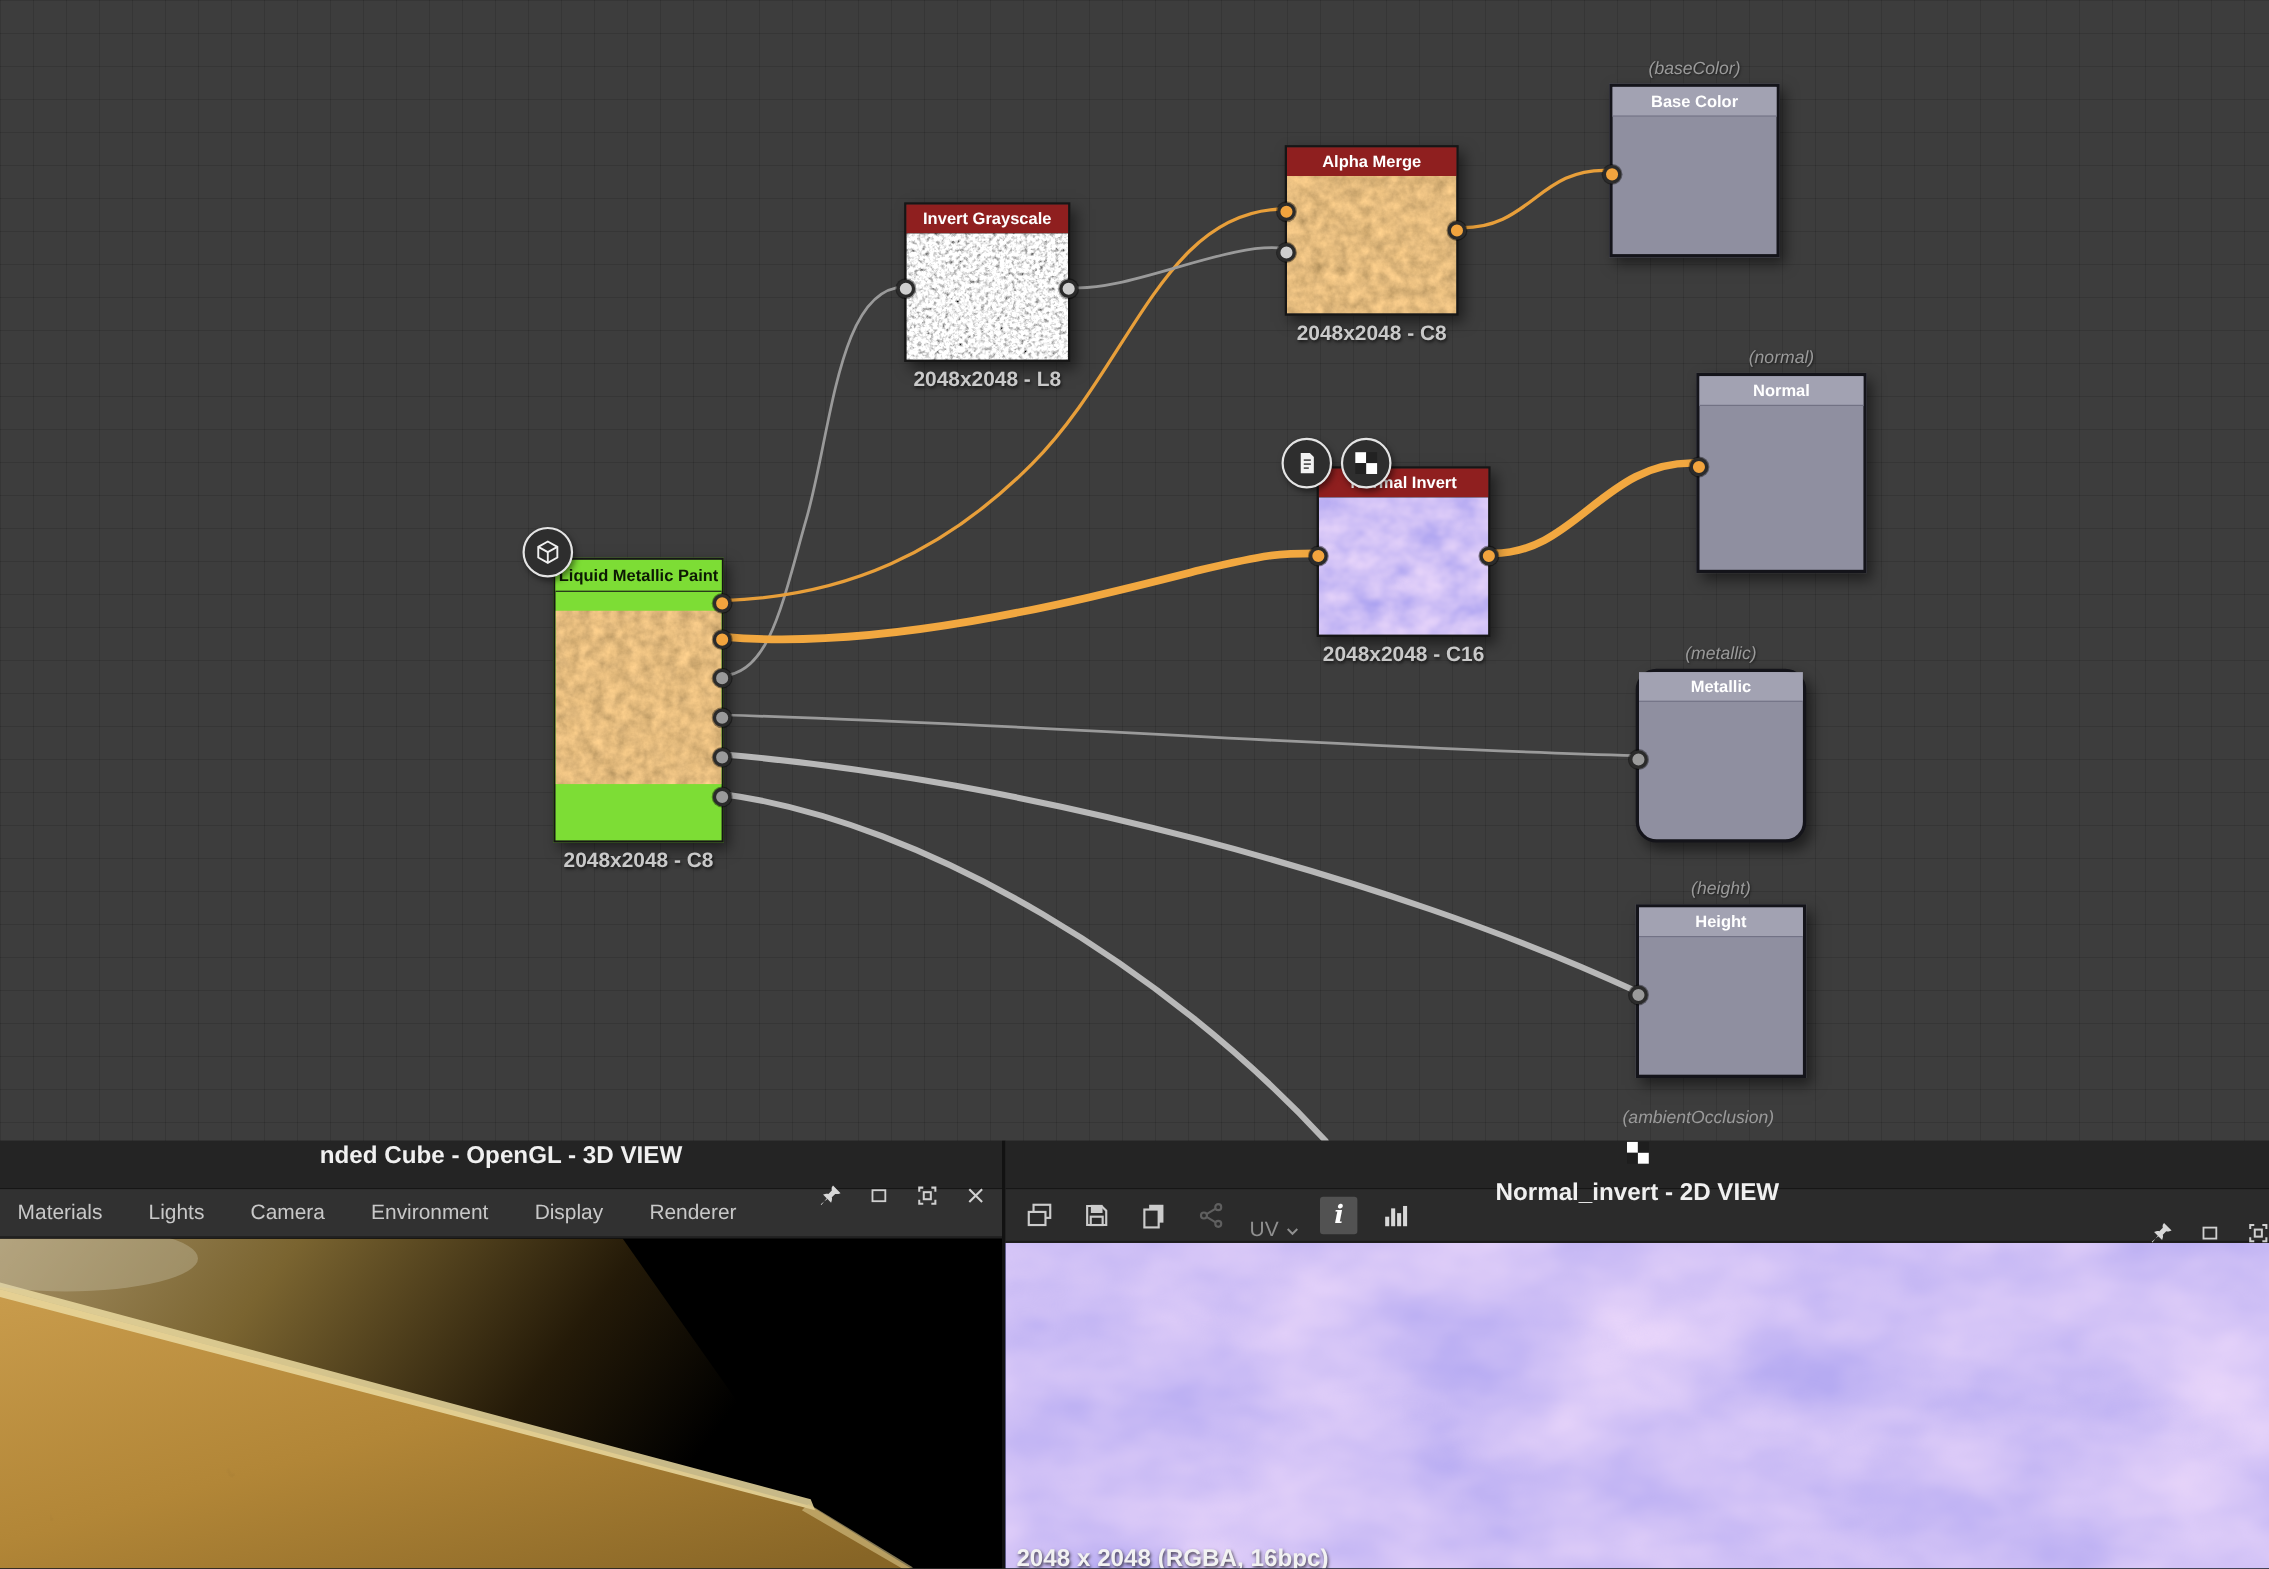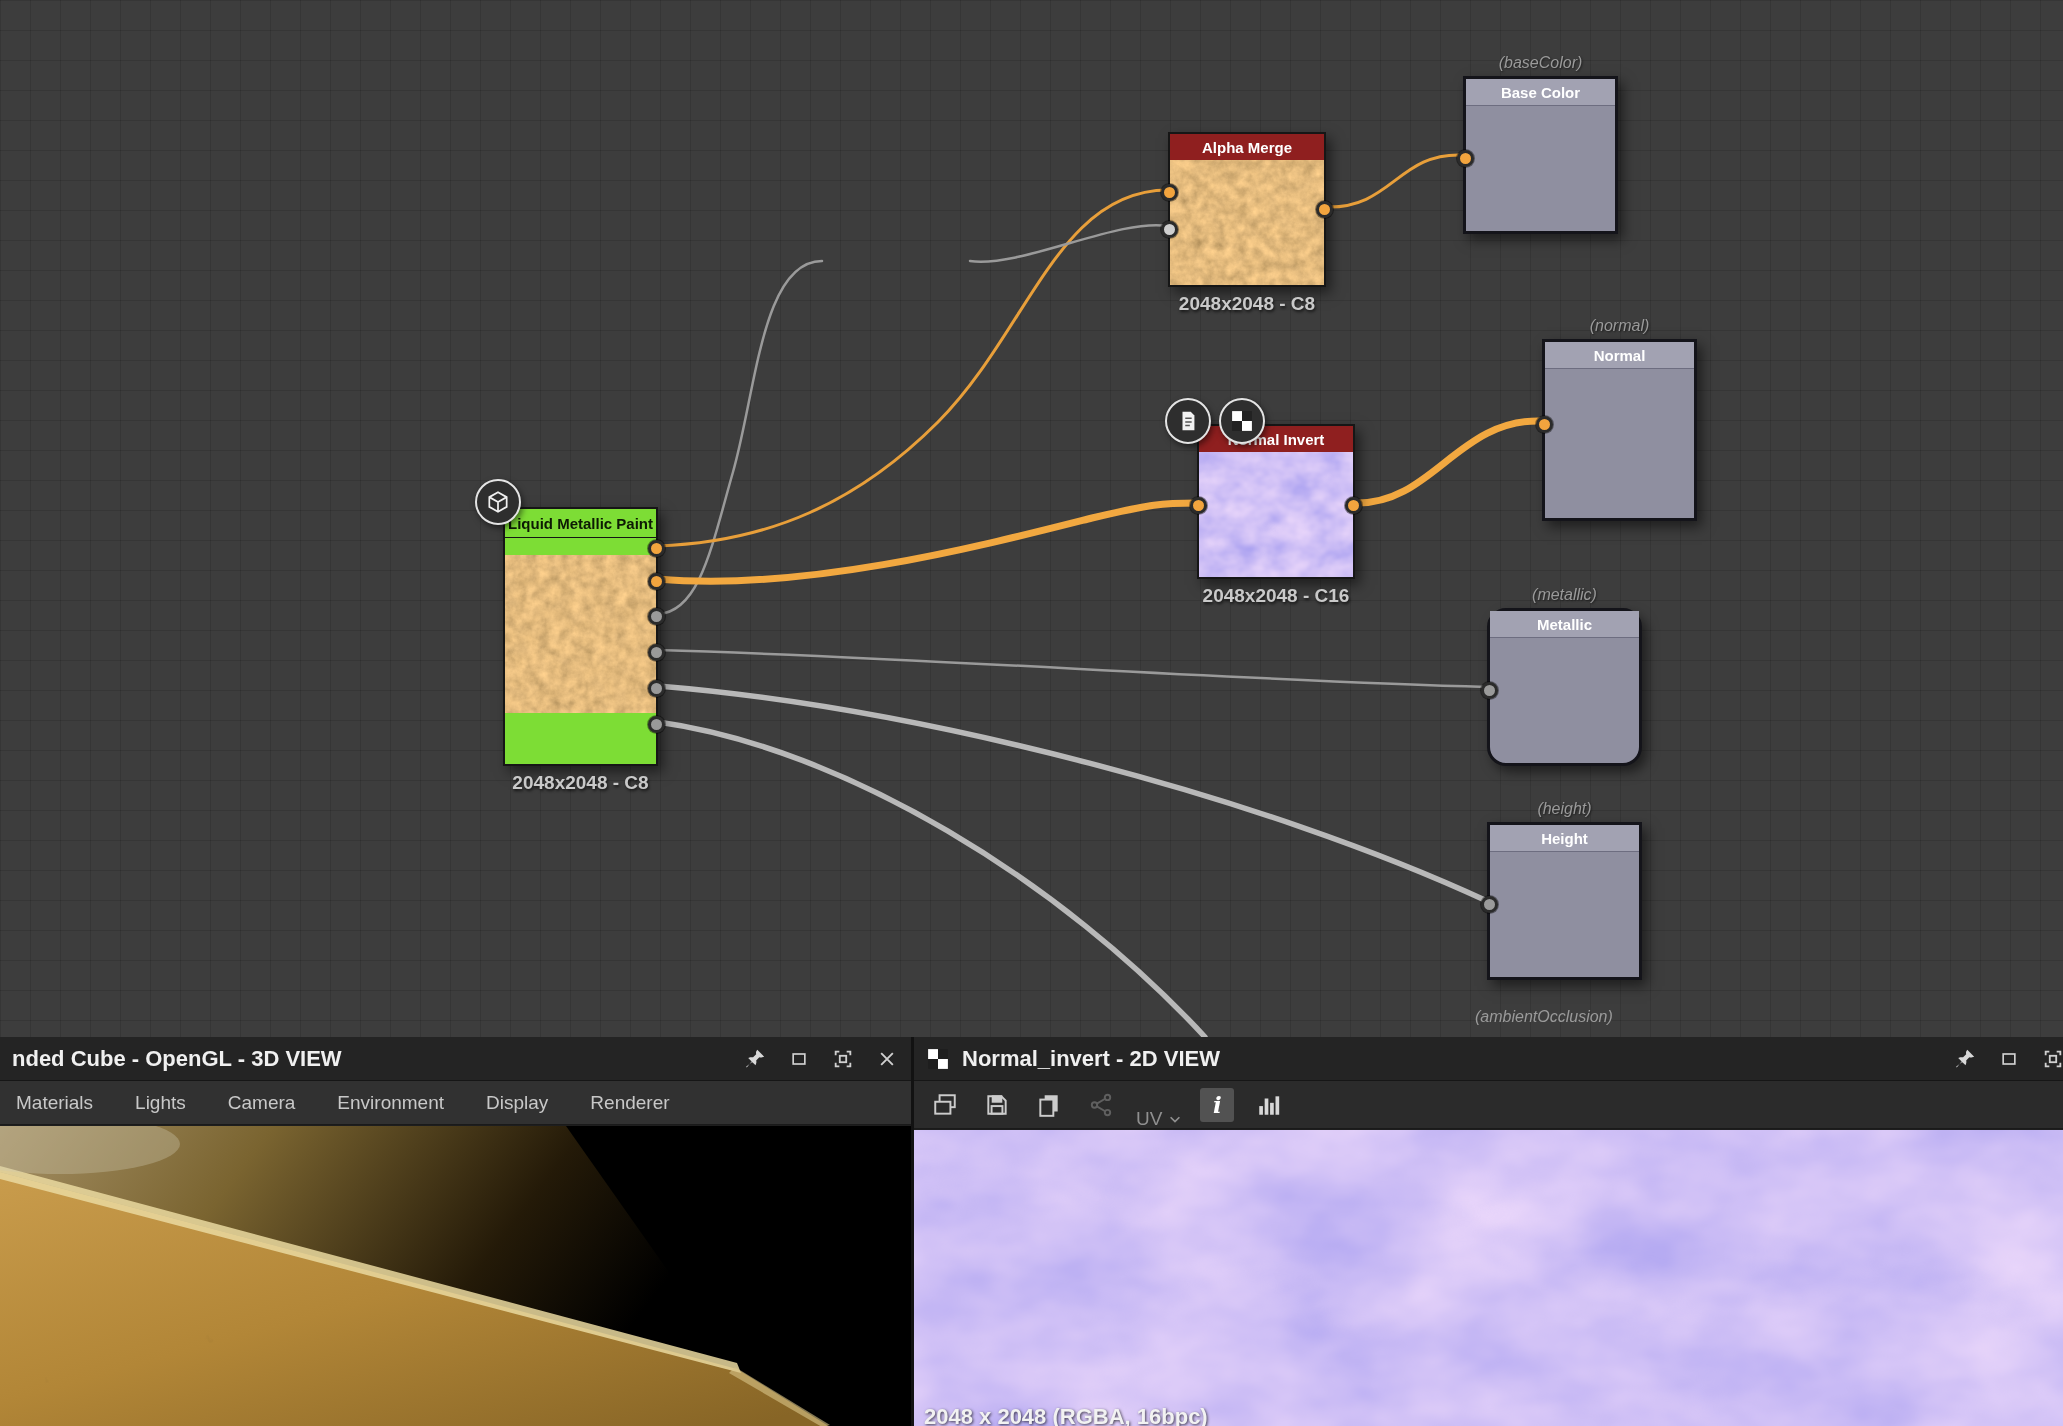--- a/index.html
+++ b/index.html
@@ -50,21 +50,21 @@
 
   .badge{position:absolute;width:46px;height:46px;border-radius:50%;
         background:#2e2e2e;border:2px solid #e4e4e4;box-sizing:border-box;
         display:flex;align-items:center;justify-content:center;
         box-shadow:2px 3px 6px rgba(0,0,0,.5);}
 
   .panel{position:absolute;top:1037px;height:389px;background:#1e1e1e;overflow:hidden;}
   #panel3d{left:0;width:911px;border-right:3px solid #121212;}
   #panel2d{left:914px;width:1149px;}
   .titlebar{height:44px;background:#242424;border-bottom:1px solid #161616;
-        display:flex;align-items:center;padding:0 12px;gap:12px;box-sizing:border-box;}
+        display:flex;align-items:center;padding:0 12px;gap:12px;box-sizing:border-box;flex-direction:column;}
   .titlebar .title{font-size:22px;font-weight:bold;color:#f0f0f0;white-space:nowrap;}
   .tb-icons{margin-left:auto;display:flex;align-items:center;gap:20px;}
   .tb-icon{width:24px;height:24px;display:flex;align-items:center;justify-content:center;cursor:pointer;}
   .menubar{height:44px;background:#313131;border-bottom:1px solid #1a1a1a;
         display:flex;align-items:center;gap:42px;padding:0 16px;box-sizing:border-box;}
   .menu-item{font-size:19px;color:#c8c8c8;cursor:pointer;white-space:nowrap;}
   .viewport3d{position:absolute;left:0;right:0;top:89px;bottom:0;background:#000;overflow:hidden;}
 
   .toolbar{height:48px;background:#2b2b2b;border-bottom:1px solid #1a1a1a;
         display:flex;align-items:center;gap:18px;padding:0 14px;box-sizing:border-box;}
@@ -114,20 +114,35 @@
     </div>
     <div class="port p-orange p-right" style="top:31px;"></div>
     <div class="port p-orange p-right" style="top:64px;"></div>
     <div class="port p-gray p-right" style="top:99px;"></div>
     <div class="port p-gray p-right" style="top:135px;"></div>
     <div class="port p-gray p-right" style="top:171px;"></div>
     <div class="port p-gray p-right" style="top:207px;"></div>
     <div class="caption">2048x2048 - C8</div>
   </div>
 
+  <div class="node" style="left:822px;top:184px;width:151px;height:145px;">
+    <div class="node-header">Invert Grayscale</div>
+    <div class="tex">
+      <svg class="fill" preserveAspectRatio="none">
+        <filter id="texG1" x="0" y="0" width="100%" height="100%">
+          <feTurbulence type="fractalNoise" baseFrequency="0.28" numOctaves="3" seed="2"></feTurbulence>
+          <feColorMatrix type="matrix" values="1.1 1.1 1.1 0 -0.75  1.1 1.1 1.1 0 -0.75  1.1 1.1 1.1 0 -0.75  0 0 0 0 1"></feColorMatrix>
+        </filter>
+        <rect width="100%" height="100%" filter="url(#texG1)"></rect>
+      </svg>
+    </div>
+    <div class="port p-light p-left" style="top:68px;"></div>
+    <div class="port p-light p-right" style="top:68px;"></div>
+    <div class="caption">2048x2048 - L8</div>
+  </div>
 
   <div class="node" style="left:1168px;top:132px;width:158px;height:155px;">
     <div class="node-header">Alpha Merge</div>
     <div class="tex">
       <svg class="fill" preserveAspectRatio="none">
         <filter id="texO2" x="0" y="0" width="100%" height="100%">
           <feTurbulence type="fractalNoise" baseFrequency="0.09" numOctaves="4" seed="8"></feTurbulence>
           <feColorMatrix type="matrix" values="0.55 0.3 0 0 0.35  0.35 0.2 0 0 0.22  0.15 0.1 0 0 0.08  0 0 0 0 1"></feColorMatrix>
         </filter>
         <rect width="100%" height="100%" filter="url(#texO2)"></rect>

